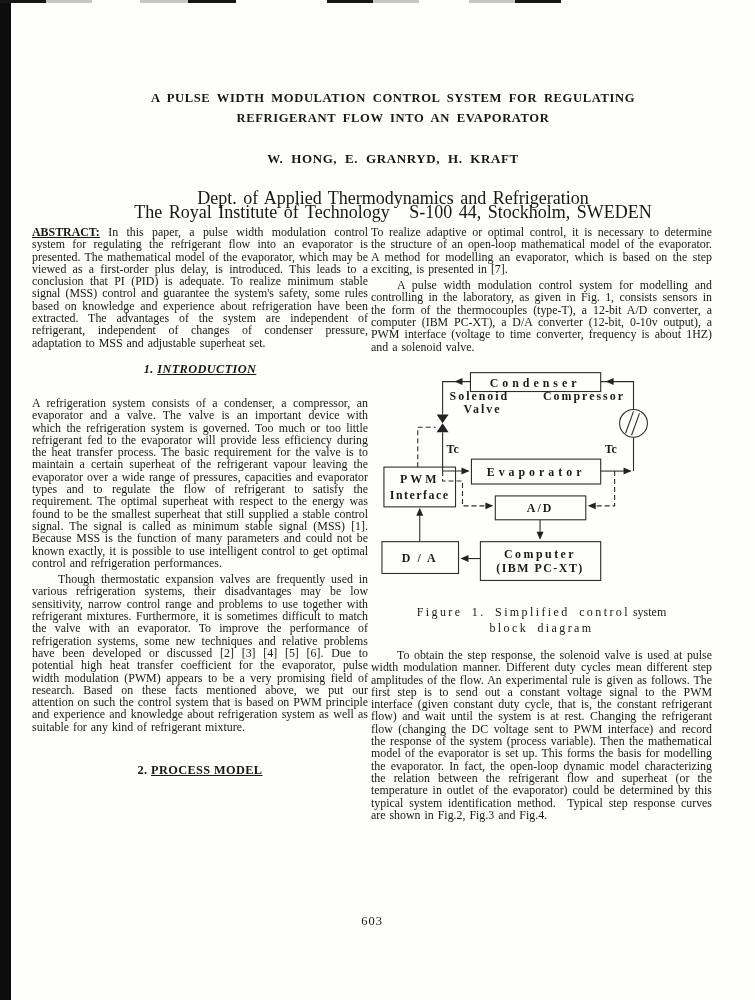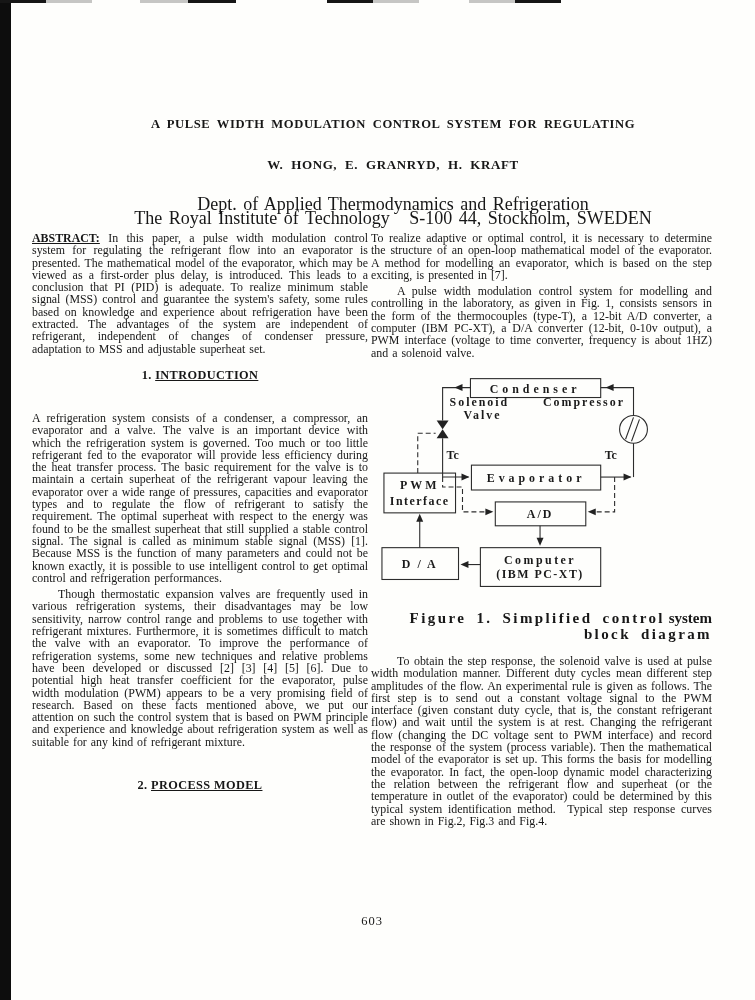--- a/index.html
+++ b/index.html
@@ -17,43 +17,43 @@
   .seg2 { left:46px; width:46px; background:#c6c6c4; }
   .seg3 { left:140px; width:48px; background:#c6c6c4; }
   .seg4 { left:188px; width:48px; background:#161616; }
   .seg5 { left:327px; width:46px; background:#161616; }
   .seg6 { left:373px; width:46px; background:#c6c6c4; }
   .seg7 { left:469px; width:46px; background:#c6c6c4; }
   .seg8 { left:515px; width:46px; background:#161616; }
 
   .page { position:absolute; left:11px; top:0; width:744px; height:1000px; }
 
-  .header { text-align:center; padding-top:114px;margin-left:20px; }
+  .header { text-align:center; padding-top:88px;margin-left:20px; }
   .title-line { font-weight:bold; font-size:12.6px; letter-spacing:0.6px; word-spacing:3px; line-height:20px; }
   .authors { margin-top:23px; font-weight:bold; font-size:13px; letter-spacing:0.6px; word-spacing:4px; }
   .affil { margin-top:24px; font-size:18px; line-height:14px; word-spacing:2px; }
 
   .columns { display:flex; margin-top:7px; padding-left:21px; gap:3px; }
   .col-left  { width:336px; }
   .col-right { width:341px; }
 
   .body-text {
     font-size:11.9px; line-height:12.3px;
     text-align:justify; word-spacing:1px;
   }
   .indent { text-indent:26px; }
   .abstract-label { font-weight:bold; text-decoration:underline; }
   .sec-heading { text-align:center; font-weight:bold; font-size:12.3px; letter-spacing:0.4px; }
   .sec-heading .uline { text-decoration:underline; }
-  .h-sec1 { margin-top:13px; margin-bottom:29px; }
+  .h-sec1 { margin-top:13px; margin-bottom:20px;font-style:italic; }
   .h-sec2 { margin-top:30px; }
   .p-gap  { margin-top:4px; }
 
   .figure-block svg { display:block; margin-top:16px; margin-left:3px; }
-  .fig-caption { margin-top:7px; text-align:right; font-size:15px; line-height:16px; font-weight:bold; }
+  .fig-caption { margin-top:7px; text-align:center; font-size:12px; line-height:16px; font-weight:normal; }
   .fig-caption .spaced { letter-spacing:2.4px; word-spacing:4px; }
   .rp3 { margin-top:13px; }
 
   .pagenum { position:absolute; left:0; width:722px; top:914px; text-align:center; font-size:12.5px; letter-spacing:1px; }
 
   
   .dline { stroke:#2c2c2c; stroke-width:1.1; fill:none; }
   .dashed { stroke-dasharray:5 3; }
   .dbox { stroke:#2c2c2c; stroke-width:1.1; fill:none; }
   .ah { fill:#222; stroke:none; }
@@ -71,20 +71,21 @@
   <span class="seg5"></span>
   <span class="seg6"></span>
   <span class="seg7"></span>
   <span class="seg8"></span>
 </div>
 
 <div class="page">
 
   <div class="header">
     <div class="title-line">A PULSE WIDTH MODULATION CONTROL SYSTEM FOR REGULATING</div>
+    <div class="title-line">REFRIGERANT FLOW INTO AN EVAPORATOR</div>
     <div class="authors">W. HONG, E. GRANRYD, H. KRAFT</div>
     <div class="affil">
       <div>Dept. of Applied Thermodynamics and Refrigeration</div>
       <div>The Royal Institute of Technology&nbsp;&nbsp;&nbsp;S-100 44, Stockholm, SWEDEN</div>
     </div>
   </div>
 
   <div class="columns">
 
     <div class="col-left">

